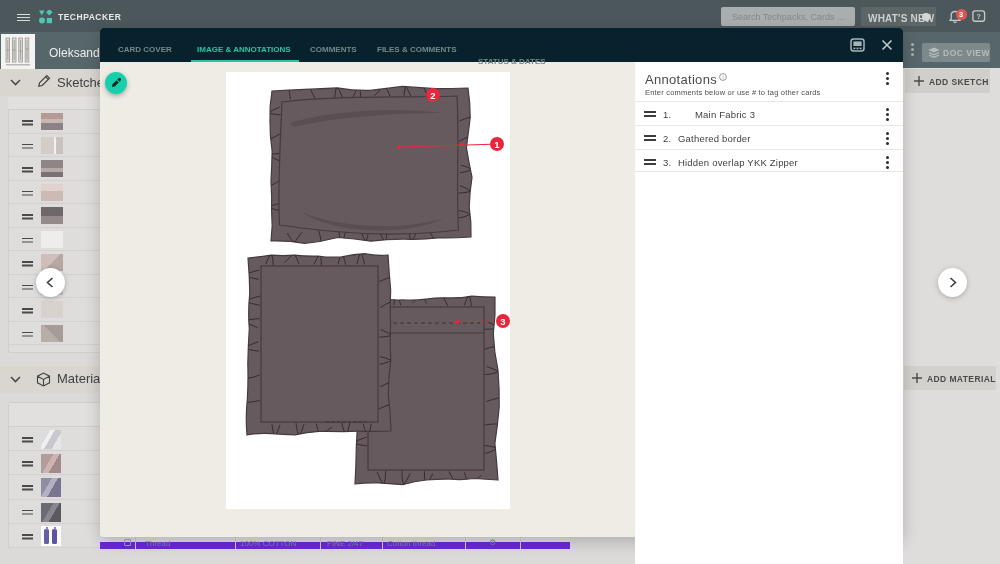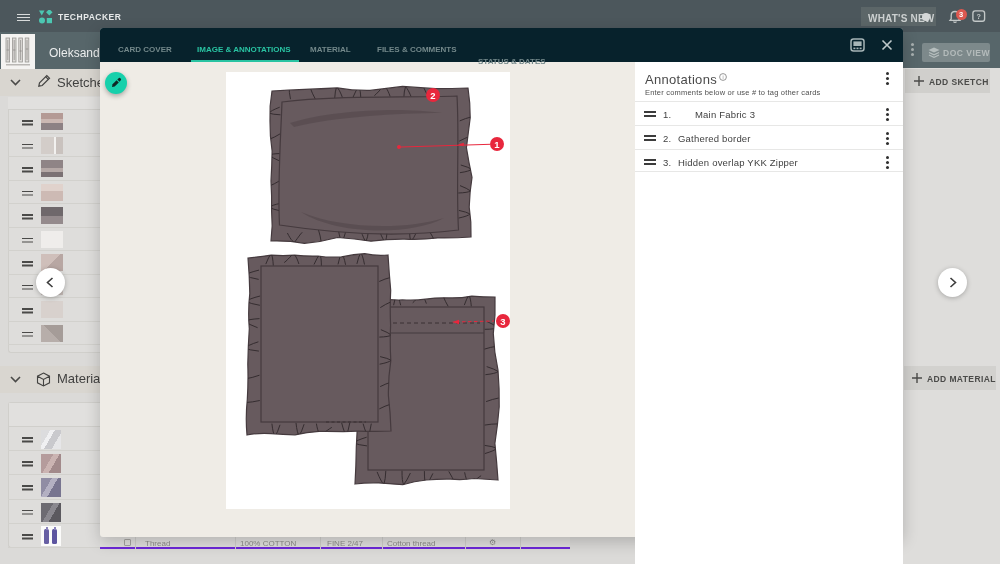--- a/index.html
+++ b/index.html
@@ -17,20 +17,23 @@
   <div class="abs" style="left:17px;top:19.9px;width:13px;height:1.5px;background:#d8dbdb;"></div>
 
   <svg class="abs" style="left:39px;top:10px;" width="14" height="14" viewBox="0 0 14 14">
     <polygon points="0,0.5 5.5,0.5 2.75,5.5" fill="#4cc7b2"></polygon>
     <rect x="8" y="0" width="4.6" height="4.6" fill="#4cc7b2" transform="rotate(45 10.3 2.3)"></rect>
     <circle cx="3" cy="10.6" r="3" fill="#4cc7b2"></circle>
     <rect x="7.8" y="8" width="5.2" height="5.2" fill="#4cc7b2"></rect>
   </svg>
   <div class="abs" style="left:58px;top:11.5px;font-size:8.5px;font-weight:bold;letter-spacing:0.5px;color:#e7e9e9;">TECHPACKER</div>
 
+  <div class="abs" style="left:721px;top:7px;width:134px;height:19px;background:#a9aeae;border-radius:2px;">
+    <div class="abs" style="left:11px;top:5px;font-size:9px;color:#818989;">Search Techpacks, Cards ...</div>
+  </div>
 
   <div class="abs" style="left:861px;top:7px;width:75px;height:19px;background:#5c6668;">
     <div class="abs" style="left:7px;top:6px;font-size:10px;font-weight:bold;letter-spacing:.2px;color:#ccd0d0;">WHAT'S NEW</div>
     <div class="abs" style="left:61px;top:6px;width:7.5px;height:7.5px;border-radius:50%;background:#d4d7d7;"></div>
   </div>
 
   <svg class="abs" style="left:948px;top:10px;" width="14" height="14" viewBox="0 0 14 14">
     <path d="M7 1.5 C4.6 1.5 3.2 3.2 3.2 5.5 L3.2 8.8 L2 10.4 L12 10.4 L10.8 8.8 L10.8 5.5 C10.8 3.2 9.4 1.5 7 1.5 Z" fill="none" stroke="#c3c8c8" stroke-width="1.3"></path>
     <path d="M5.6 11.4 a1.5 1.5 0 0 0 2.8 0" fill="none" stroke="#c3c8c8" stroke-width="1.3"></path>
   </svg>
@@ -165,21 +168,21 @@
   <div class="abs" style="left:14px;top:10px;width:11px;height:1.8px;background:#4a4a48;box-shadow:0 3.5px 0 #4a4a48;"></div>
   <div class="abs" style="left:33px;top:2px;width:20px;height:20px;background:#fbfbfa;">
         <div class="abs" style="left:3px;top:3px;width:5px;height:15px;background:#675fa3;border-radius:1.5px;"></div>
         <div class="abs" style="left:4.5px;top:1px;width:2px;height:3px;background:#8b84bd;"></div>
         <div class="abs" style="left:11px;top:3px;width:5px;height:15px;background:#5d55a0;border-radius:1.5px;"></div>
         <div class="abs" style="left:12.5px;top:1px;width:2px;height:3px;background:#8b84bd;"></div>
       </div>
 </div>
 </div>
 
-<div class="abs" style="left:100px;top:537px;width:470px;height:12px;background:#e0dfdd;border-bottom:2px solid #6d28d9;font-size:8px;color:#8d8c89;">
+<div class="abs" style="left:100px;top:537px;width:470px;height:12px;background:#e0dfdd;border-bottom:7px solid #6d28d9;font-size:8px;color:#8d8c89;">
   <div class="abs" style="left:24px;top:2px;width:7px;height:7px;border:1px solid #a5a4a1;border-radius:1px;"></div>
   <div class="abs" style="left:45px;top:2px;">Thread</div>
   <div class="abs" style="left:140px;top:2px;">100% COTTON</div>
   <div class="abs" style="left:227px;top:2px;">FINE 2/47</div>
   <div class="abs" style="left:287px;top:2px;">Cotton thread</div>
   <div class="abs" style="left:389px;top:1px;">⚙</div>
   <div class="abs" style="left:35px;top:0;width:1px;height:12px;background:#cfcecb;"></div>
   <div class="abs" style="left:135px;top:0;width:1px;height:12px;background:#cfcecb;"></div>
   <div class="abs" style="left:220px;top:0;width:1px;height:12px;background:#cfcecb;"></div>
   <div class="abs" style="left:282px;top:0;width:1px;height:12px;background:#cfcecb;"></div>
@@ -210,21 +213,21 @@
   <svg class="abs" style="left:11px;top:9px;" width="8" height="11" viewBox="0 0 8 11">
       <path d="M1.5 1 L6.5 5.5 L1.5 10" fill="none" stroke="#3d3d3d" stroke-width="1.6"></path>
     </svg>
 </div>
 
 <div class="abs" style="left:100px;top:28px;width:803px;height:509px;background:#efece6;border-radius:3px;box-shadow:0 5px 16px rgba(0,0,0,.2);"></div>
 
 <div class="abs" style="left:100px;top:28px;width:803px;height:34px;background:#07222c;border-radius:3px 3px 0 0;">
   <div class="abs tab" style="left:18px;top:16.5px;">CARD COVER</div>
   <div class="abs tab" style="left:97px;top:16.5px;color:#29c3a2;">IMAGE &amp; ANNOTATIONS</div>
-  <div class="abs tab" style="left:210px;top:16.5px;">MATERIAL</div>
+  <div class="abs tab" style="left:210px;top:16.5px;">COMMENTS</div>
   <div class="abs tab" style="left:277px;top:16.5px;">FILES &amp; COMMENTS</div>
   <div class="abs tab" style="left:378px;top:16.5px;margin-top:12px;">STATUS &amp; DATES</div>
   <div class="abs" style="left:91px;top:31.5px;width:108px;height:2.5px;background:#29c3a2;"></div>
   <svg class="abs" style="left:750px;top:10px;" width="15" height="14" viewBox="0 0 15 14">
     <rect x="1" y="1" width="13" height="12" rx="2.5" fill="none" stroke="#a7b5b7" stroke-width="1.5"></rect>
     <rect x="3.4" y="3.4" width="8.2" height="4.6" fill="#a7b5b7"></rect>
     <rect x="3.4" y="9.6" width="2" height="1.6" fill="#a7b5b7"></rect>
     <rect x="6.5" y="9.6" width="2" height="1.6" fill="#a7b5b7"></rect>
     <rect x="9.6" y="9.6" width="2" height="1.6" fill="#a7b5b7"></rect>
   </svg>

